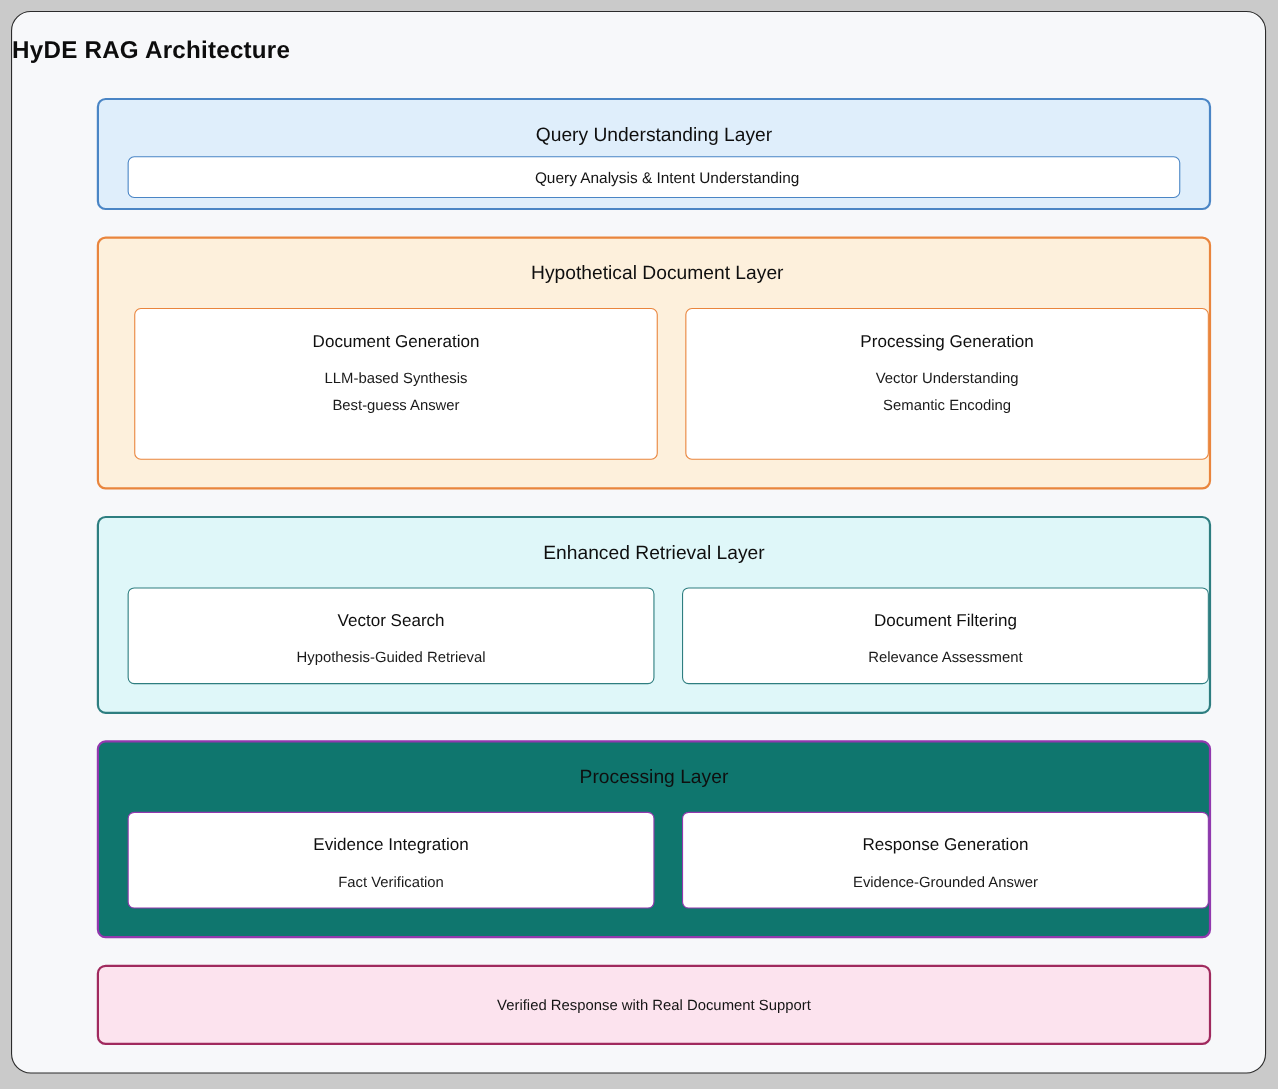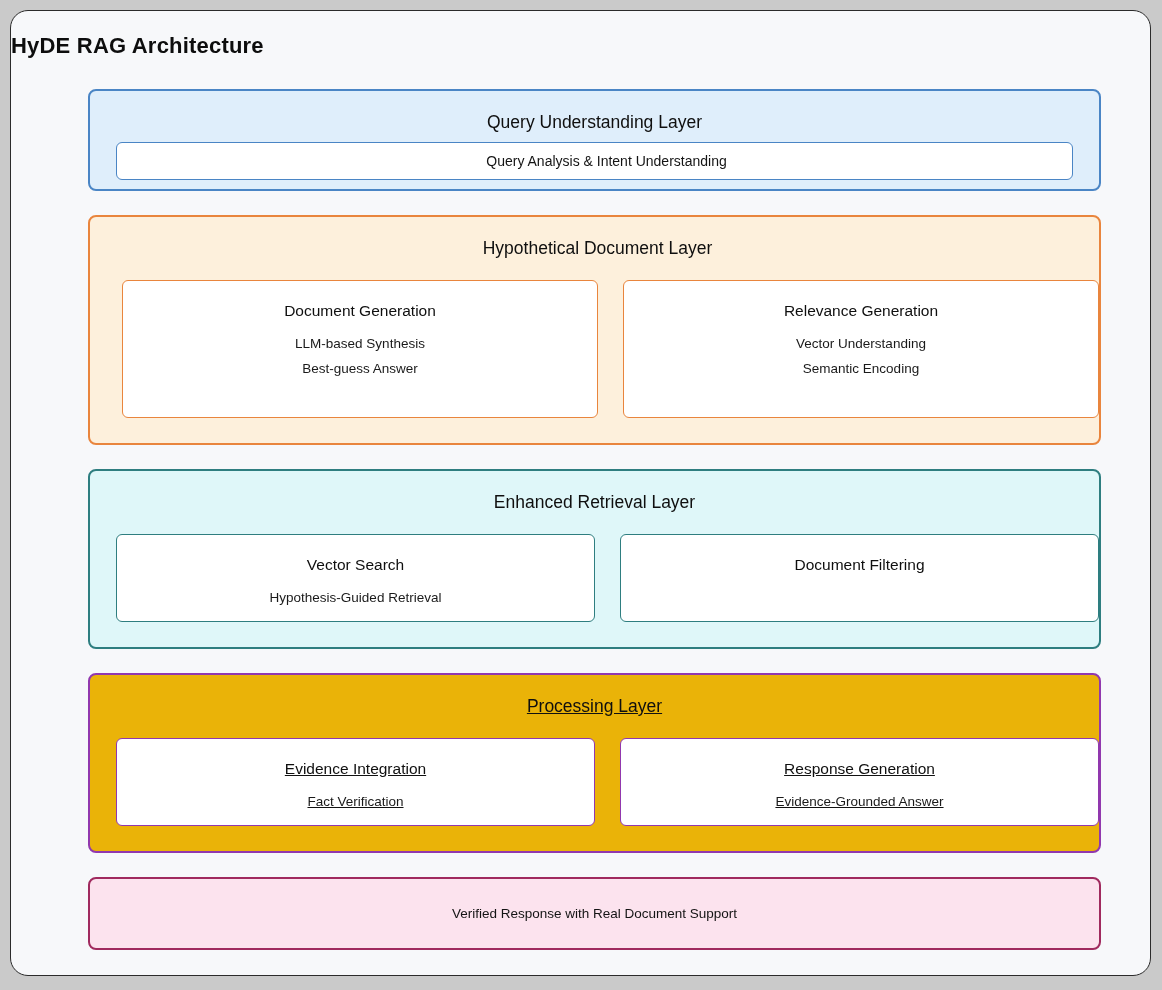--- a/index.html
+++ b/index.html
@@ -115,41 +115,42 @@
 
     <section class="layer layer-tall" style="background-color: rgb(253, 240, 220); border-color: rgb(233, 133, 61);">
       <div class="layer-title">Hypothetical Document Layer</div>
       <div class="row">
         <div class="node" style="border-color: rgb(233, 133, 61);">
           <div class="node-title">Document Generation</div>
           <div class="node-sub">LLM-based Synthesis</div>
           <div class="node-sub">Best-guess Answer</div>
         </div>
         <div class="node" style="border-color: rgb(233, 133, 61);">
-          <div class="node-title">Relevance Generation</div>
+          <div class="node-title">Processing Generation</div>
           <div class="node-sub">Vector Understanding</div>
           <div class="node-sub">Semantic Encoding</div>
         </div>
       </div>
     </section>
 
     <section class="layer layer-short" style="background-color: rgb(223, 247, 249); border-color: rgb(46, 126, 128);">
       <div class="layer-title">Enhanced Retrieval Layer</div>
       <div class="row">
         <div class="node" style="border-color: rgb(46, 126, 128);">
           <div class="node-title">Vector Search</div>
           <div class="node-sub">Hypothesis-Guided Retrieval</div>
         </div>
         <div class="node" style="border-color: rgb(46, 126, 128);">
           <div class="node-title">Document Filtering</div>
+          <div class="node-sub">Relevance Assessment</div>
         </div>
       </div>
     </section>
 
-    <section class="layer layer-short" style="background-color: #eab308; border-color: rgb(145, 56, 174); text-decoration: underline;">
+    <section class="layer layer-short" style="background-color: #0f766e; border-color: rgb(145, 56, 174);">
       <div class="layer-title">Processing Layer</div>
       <div class="row">
         <div class="node" style="border-color: rgb(145, 56, 174);">
           <div class="node-title">Evidence Integration</div>
           <div class="node-sub">Fact Verification</div>
         </div>
         <div class="node" style="border-color: rgb(145, 56, 174);">
           <div class="node-title">Response Generation</div>
           <div class="node-sub">Evidence-Grounded Answer</div>
         </div>

